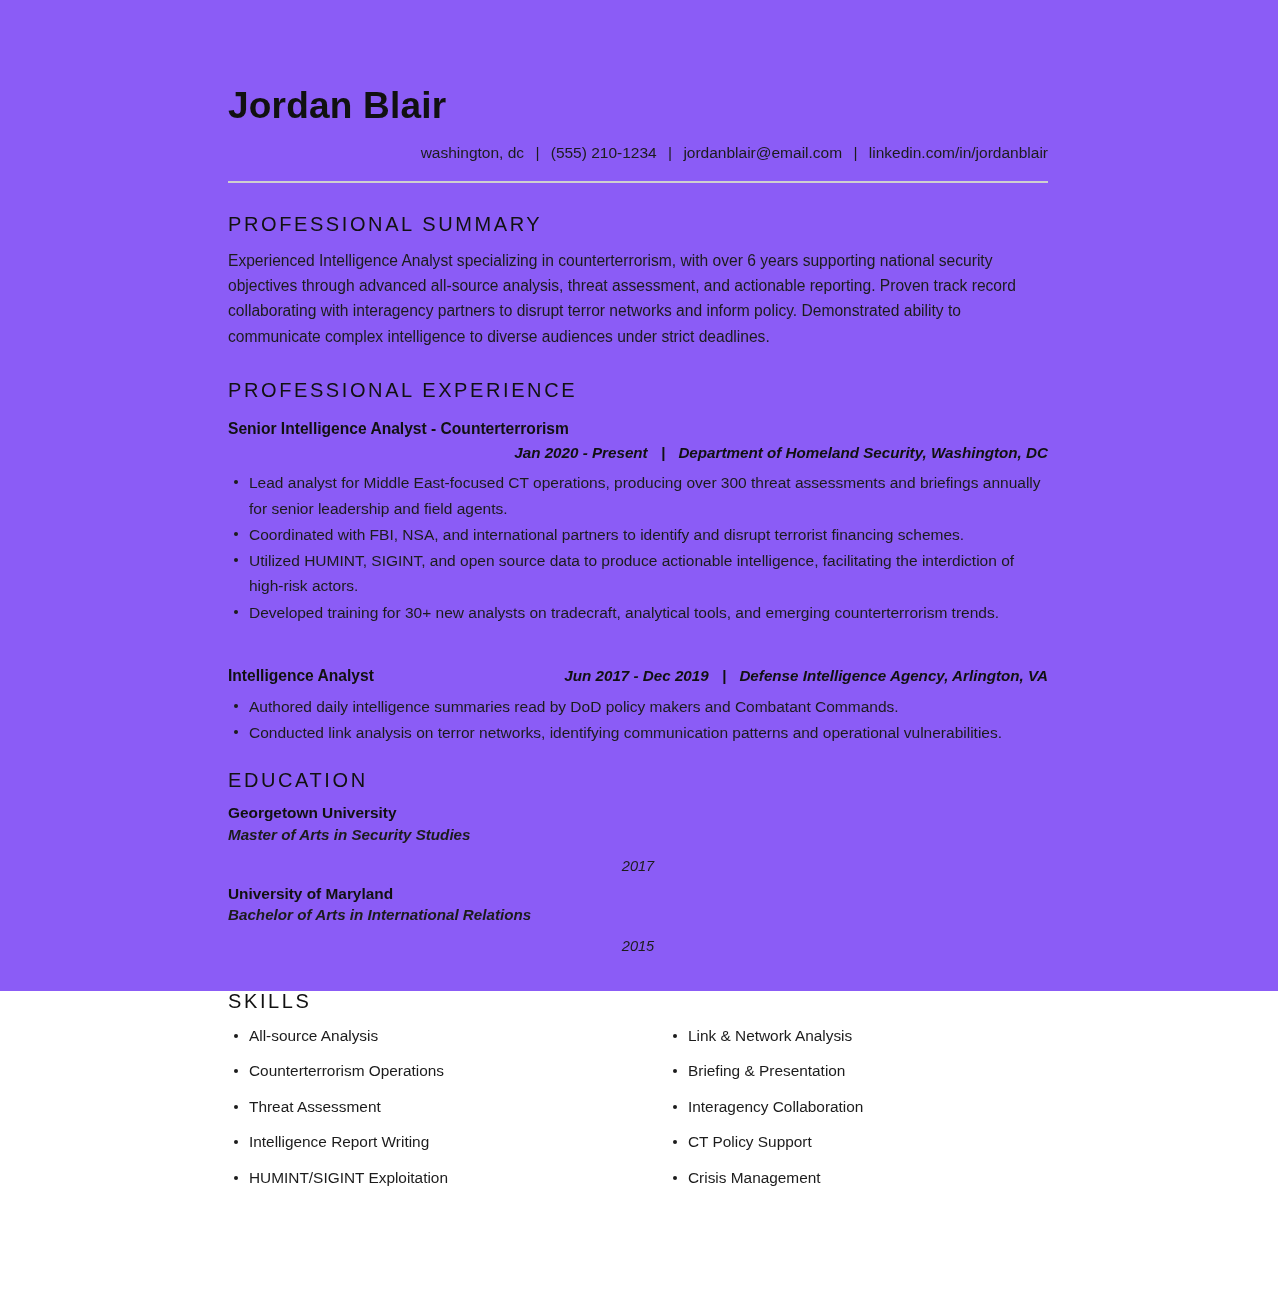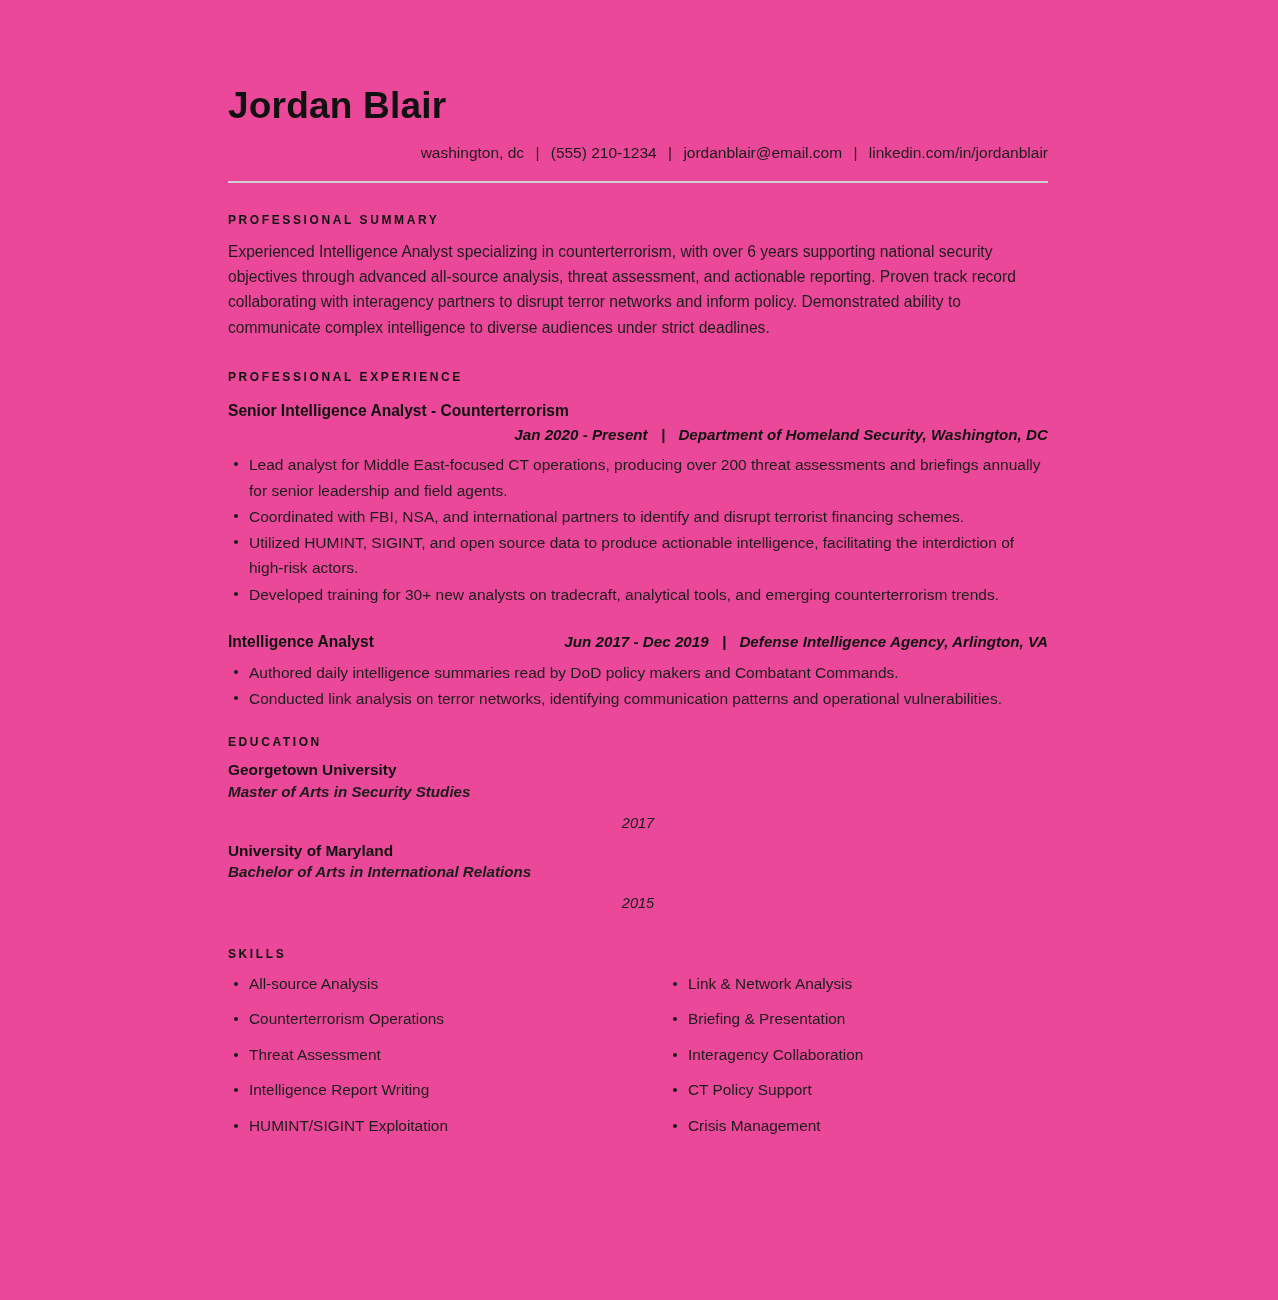--- a/index.html
+++ b/index.html
@@ -10,22 +10,22 @@
   body {
     width: 1278px;
     height: 1300px;
     font-family: "Liberation Sans", sans-serif;
     color: #1a1a1a;
     -webkit-font-smoothing: antialiased;
   }
   .page {
     position: relative;
     width: 1278px;
-    height: 1300px;
-    background: #ec4899;
+    height: 991px;
+    background: #8b5cf6;
     box-sizing: border-box;
   }
   .sheet {
     position: absolute;
     left: 228px;
     top: 0;
     width: 820px;
   }
 
   
@@ -56,43 +56,43 @@
     border-top: 2px solid #cfcfcf;
     width: 820px;
     height: 0;
   }
 
   
   .section {
     margin-top: 30px;
   }
   .section-title {
-    font-size: 12px;
-    font-weight: bold;
+    font-size: 20px;
+    font-weight: normal;
     letter-spacing: 2.6px;
     color: #111111;
     text-transform: uppercase;
     margin: 0 0 12px 0;
   }
 
   
   .summary-text {
     font-size: 15.6px;
     line-height: 1.62;
     color: #1c1c1c;
     margin: 0;
     text-align: left;
   }
 
   
   .job {
     margin-top: 16px;
   }
   .job + .job {
-    margin-top: 24px;
+    margin-top: 40px;
   }
   .job-headline {
     display: flex;
     justify-content: space-between;
     align-items: baseline;
     flex-wrap: wrap;
   }
   .job-title {
     font-size: 15.6px;
     font-weight: bold;
@@ -242,21 +242,21 @@
       <div class="job">
         <div class="job-headline stacked">
           <span class="job-title">Senior Intelligence Analyst - Counterterrorism</span>
           <span class="job-meta">
             <span>Jan 2020 - Present</span>
             <span class="meta-sep">|</span>
             <span>Department of Homeland Security, Washington, DC</span>
           </span>
         </div>
         <ul class="bullets">
-          <li>Lead analyst for Middle East-focused CT operations, producing over 200 threat assessments and briefings annually for senior leadership and field agents.</li>
+          <li>Lead analyst for Middle East-focused CT operations, producing over 300 threat assessments and briefings annually for senior leadership and field agents.</li>
           <li>Coordinated with FBI, NSA, and international partners to identify and disrupt terrorist financing schemes.</li>
           <li>Utilized HUMINT, SIGINT, and open source data to produce actionable intelligence, facilitating the interdiction of high-risk actors.</li>
           <li>Developed training for 30+ new analysts on tradecraft, analytical tools, and emerging counterterrorism trends.</li>
         </ul>
       </div>
 
       <div class="job">
         <div class="job-headline">
           <span class="job-title">Intelligence Analyst</span>
           <span class="job-meta">

